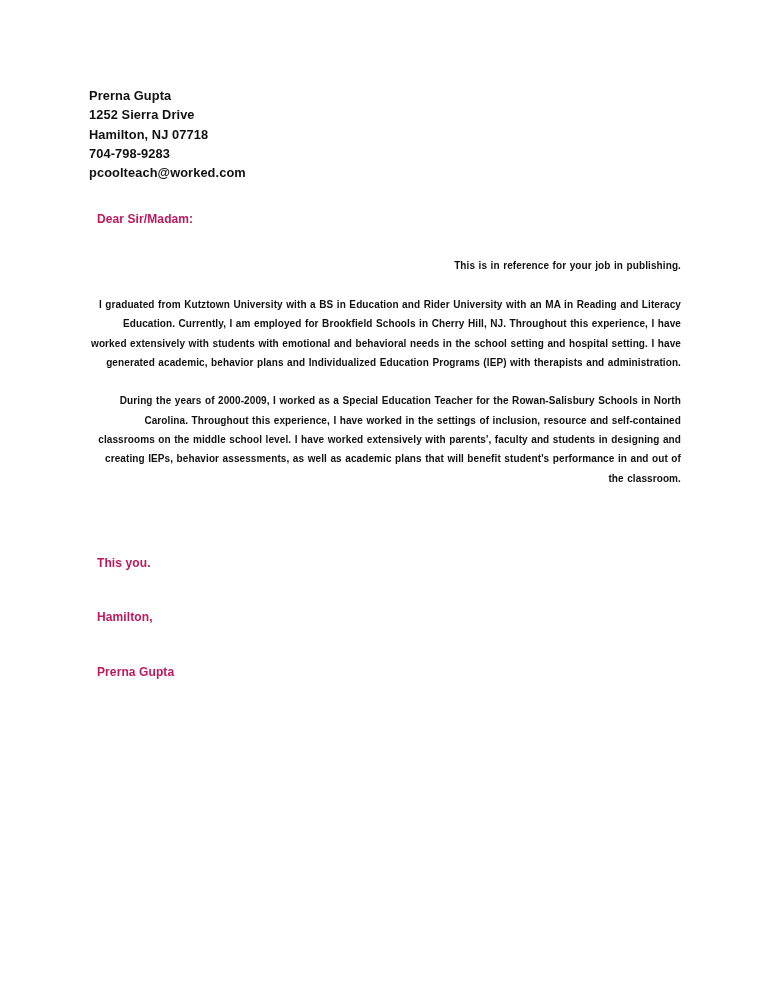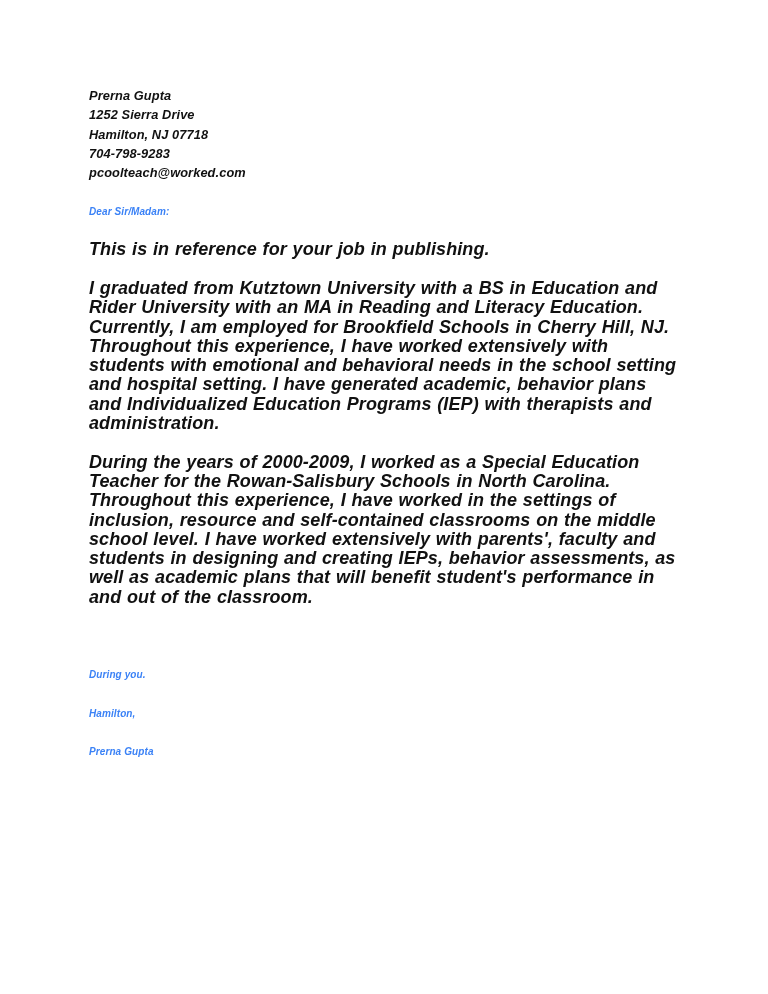--- a/index.html
+++ b/index.html
@@ -13,21 +13,20 @@
     color: #000000;
   }
   .page {
     position: relative;
     width: 768px;
     height: 994px;
     background: #ffffff;
     margin: 0 auto;
     overflow: hidden;
     box-sizing: border-box;
-    font-style: italic;
   }
   .letter {
     position: absolute;
     left: 89px;
     top: 86px;
     width: 592px;
   }
   .sender-line {
     display: block;
     font-size: 12.8px;
@@ -37,38 +36,38 @@
     color: #111111;
   }
   .sender-block {
     margin: 0 0 0 0;
   }
   .gap {
     height: 19.3px;
   }
   p.para {
     margin: 0;
-    font-size: 18px;
+    font-size: 10px;
     line-height: 19.3px;
     font-weight: 700;
     letter-spacing: 0.1px;
     color: #111111;
     word-spacing: 0.6px;
-    text-align: left;
+    text-align: right;
   }
   p.para + .gap {
     height: 19.3px;
   }
   .salutation, .closing-line {
-    margin: 0;
-    font-size: 10px;
+    margin: 8px;
+    font-size: 12px;
     line-height: 19.3px;
     font-weight: 700;
     letter-spacing: 0.1px;
-    color: #3b82f6;
+    color: #be185d;
   }
 </style>
 </head>
 <body>
 
 <div class="page">
   <div class="letter">
 
     <div class="sender-block">
       <span class="sender-line">Prerna Gupta</span>
@@ -95,21 +94,21 @@
     <p class="para">During the years of 2000-2009,  I worked as a Special Education Teacher for the Rowan-Salisbury Schools in North Carolina. Throughout this experience, I have worked in the settings of inclusion, resource  and self-contained classrooms on the middle school level.  I have worked extensively with parents', faculty and students in designing and creating IEPs, behavior assessments, as well as academic plans that will benefit student's performance in and out of the classroom.</p>
 
     <div class="gap"></div>
 
 
     <div class="gap"></div>
 
 
     <div class="gap"></div>
 
-    <p class="closing-line">During you.</p>
+    <p class="closing-line">This you.</p>
 
     <div class="gap"></div>
 
     <p class="closing-line">Hamilton,</p>
 
     <div class="gap"></div>
 
     <p class="closing-line">Prerna Gupta</p>
 
   </div>

